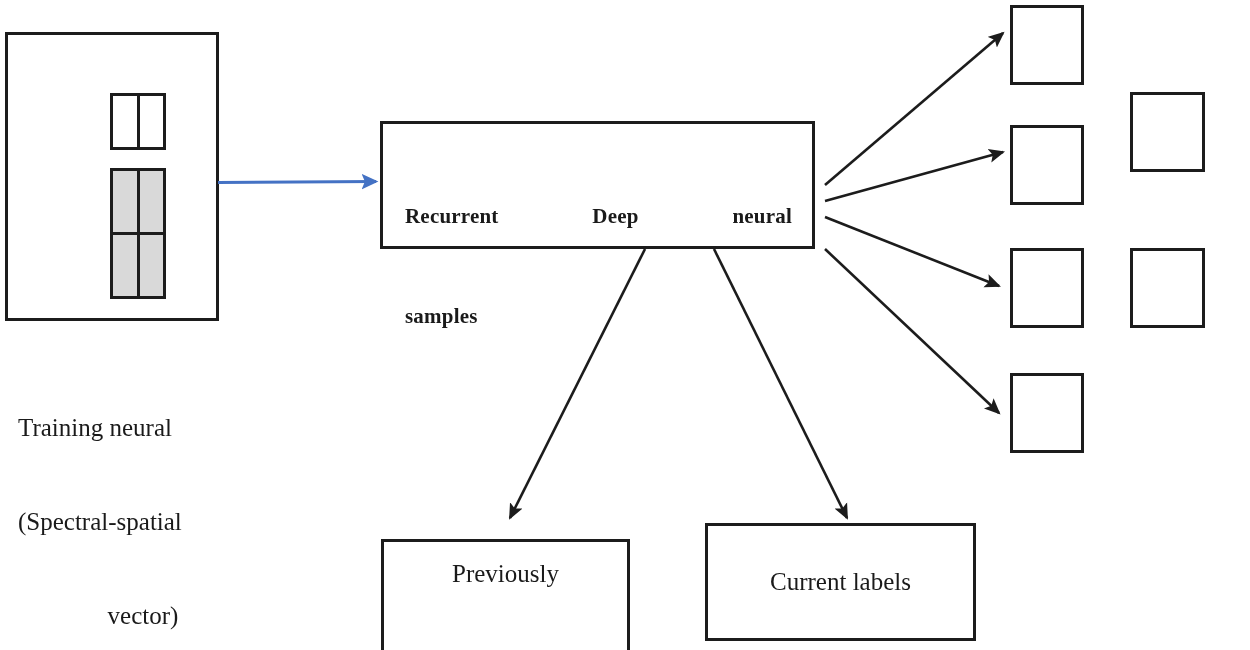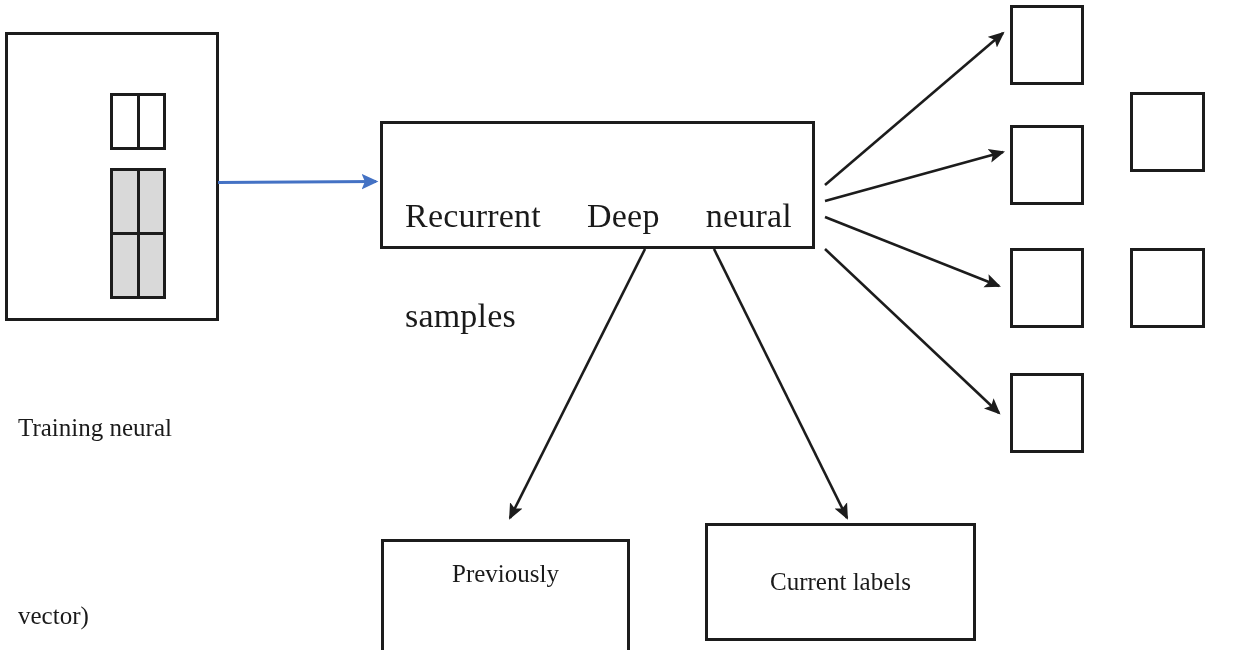--- a/index.html
+++ b/index.html
@@ -60,26 +60,27 @@
   
   #rnn-box {
     left: 380px; top: 121px;
     width: 435px; height: 128px;
     border-width: 3px;
   }
   #rnn-text {
     position: absolute;
     left: 22px; right: 20px;
     top: 17px;
-    font-size: 34px;
+    font-size: 21px;
     line-height: 50px;
     text-align: justify;
     text-align-last: left;
     letter-spacing: 0.2px;
     white-space: pre-line;
+    font-weight: bold;
   }
   #rnn-text span.justify-line {
     display: block;
     text-align: justify;
     text-align-last: justify;
   }
 
   
   #prev-box {
     left: 381px; top: 523px;
@@ -113,21 +114,21 @@
     font-size: 25px;
     line-height: 47px;
     white-space: pre-line;
     color: #1a1a1a;
   }
   #training-caption {
     left: 18px; top: 357px;
     width: 250px;
     text-align: left;
   }
-  #training-caption .line-3 { display:block; text-align:left; }
+  #training-caption .line-3 { display:block; text-align:center; }
   #hyper-caption {
     left: 1022px; top: 495px;
     width: 228px;
     text-align: center;
   }
 
   
   #arrows {
     position: absolute;
     left: 0; top: 0;
@@ -149,21 +150,21 @@
 
   <div class="patch-grid" id="patch-bottom">
     <div class="cell-gray"></div>
     <div class="cell-gray"></div>
     <div class="cell-gray"></div>
     <div class="cell-gray"></div>
   </div>
 
   <div class="caption" id="training-caption">
     <span>Training neural</span><br>
-    <br>
+    <span>(Spectral-spatial</span><br>
     <span class="line-3">vector)</span>
   </div>
 
   <div class="box" id="rnn-box">
     <div id="rnn-text">
       <span class="justify-line">Recurrent    Deep    neural</span>
       <span>samples</span>
     </div>
   </div>
 

